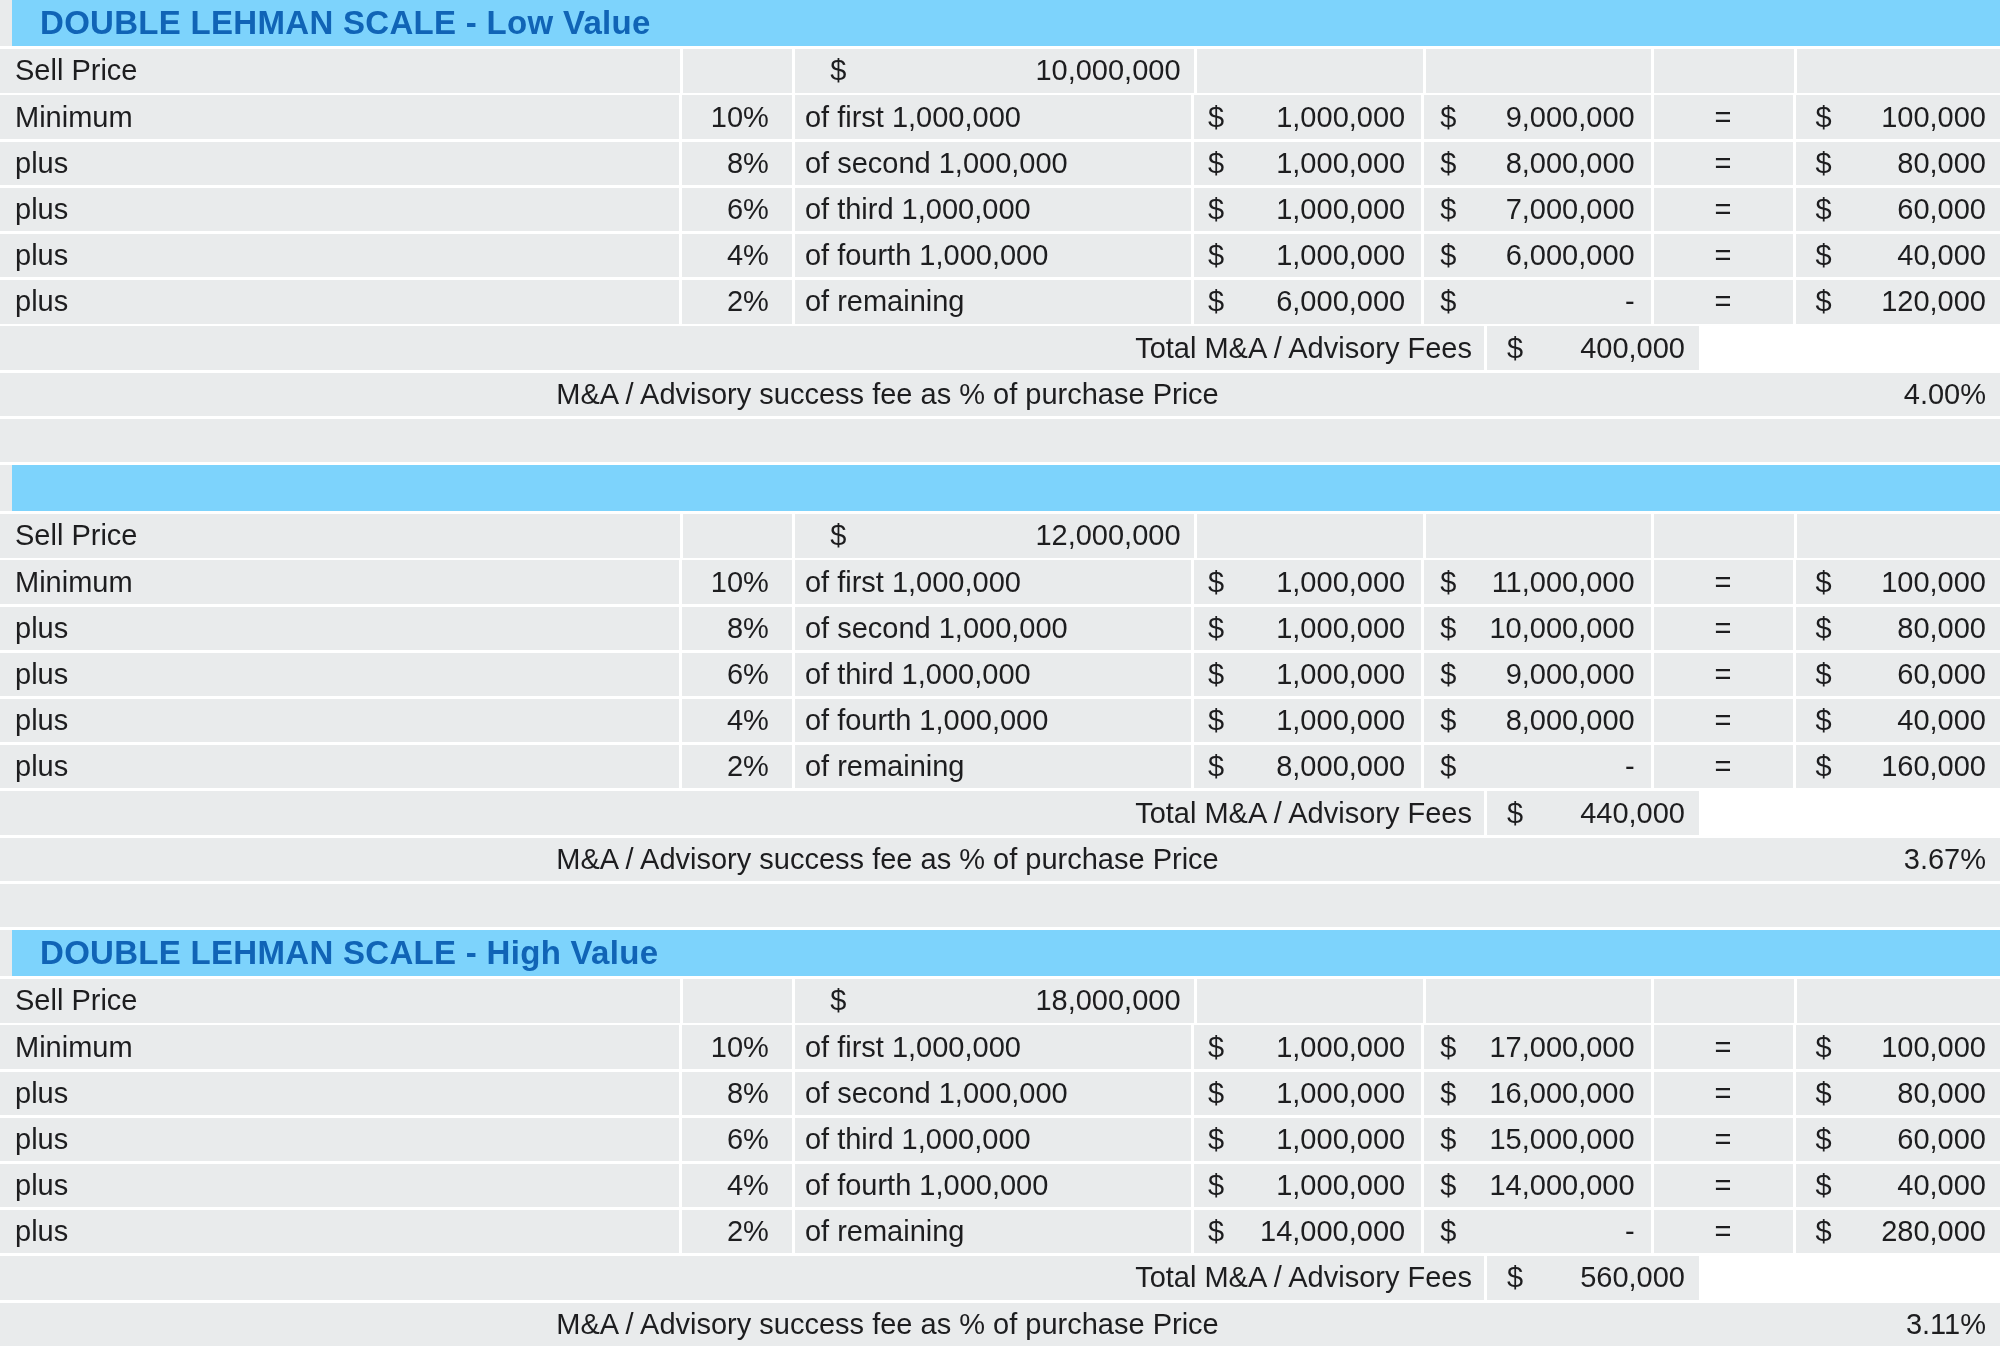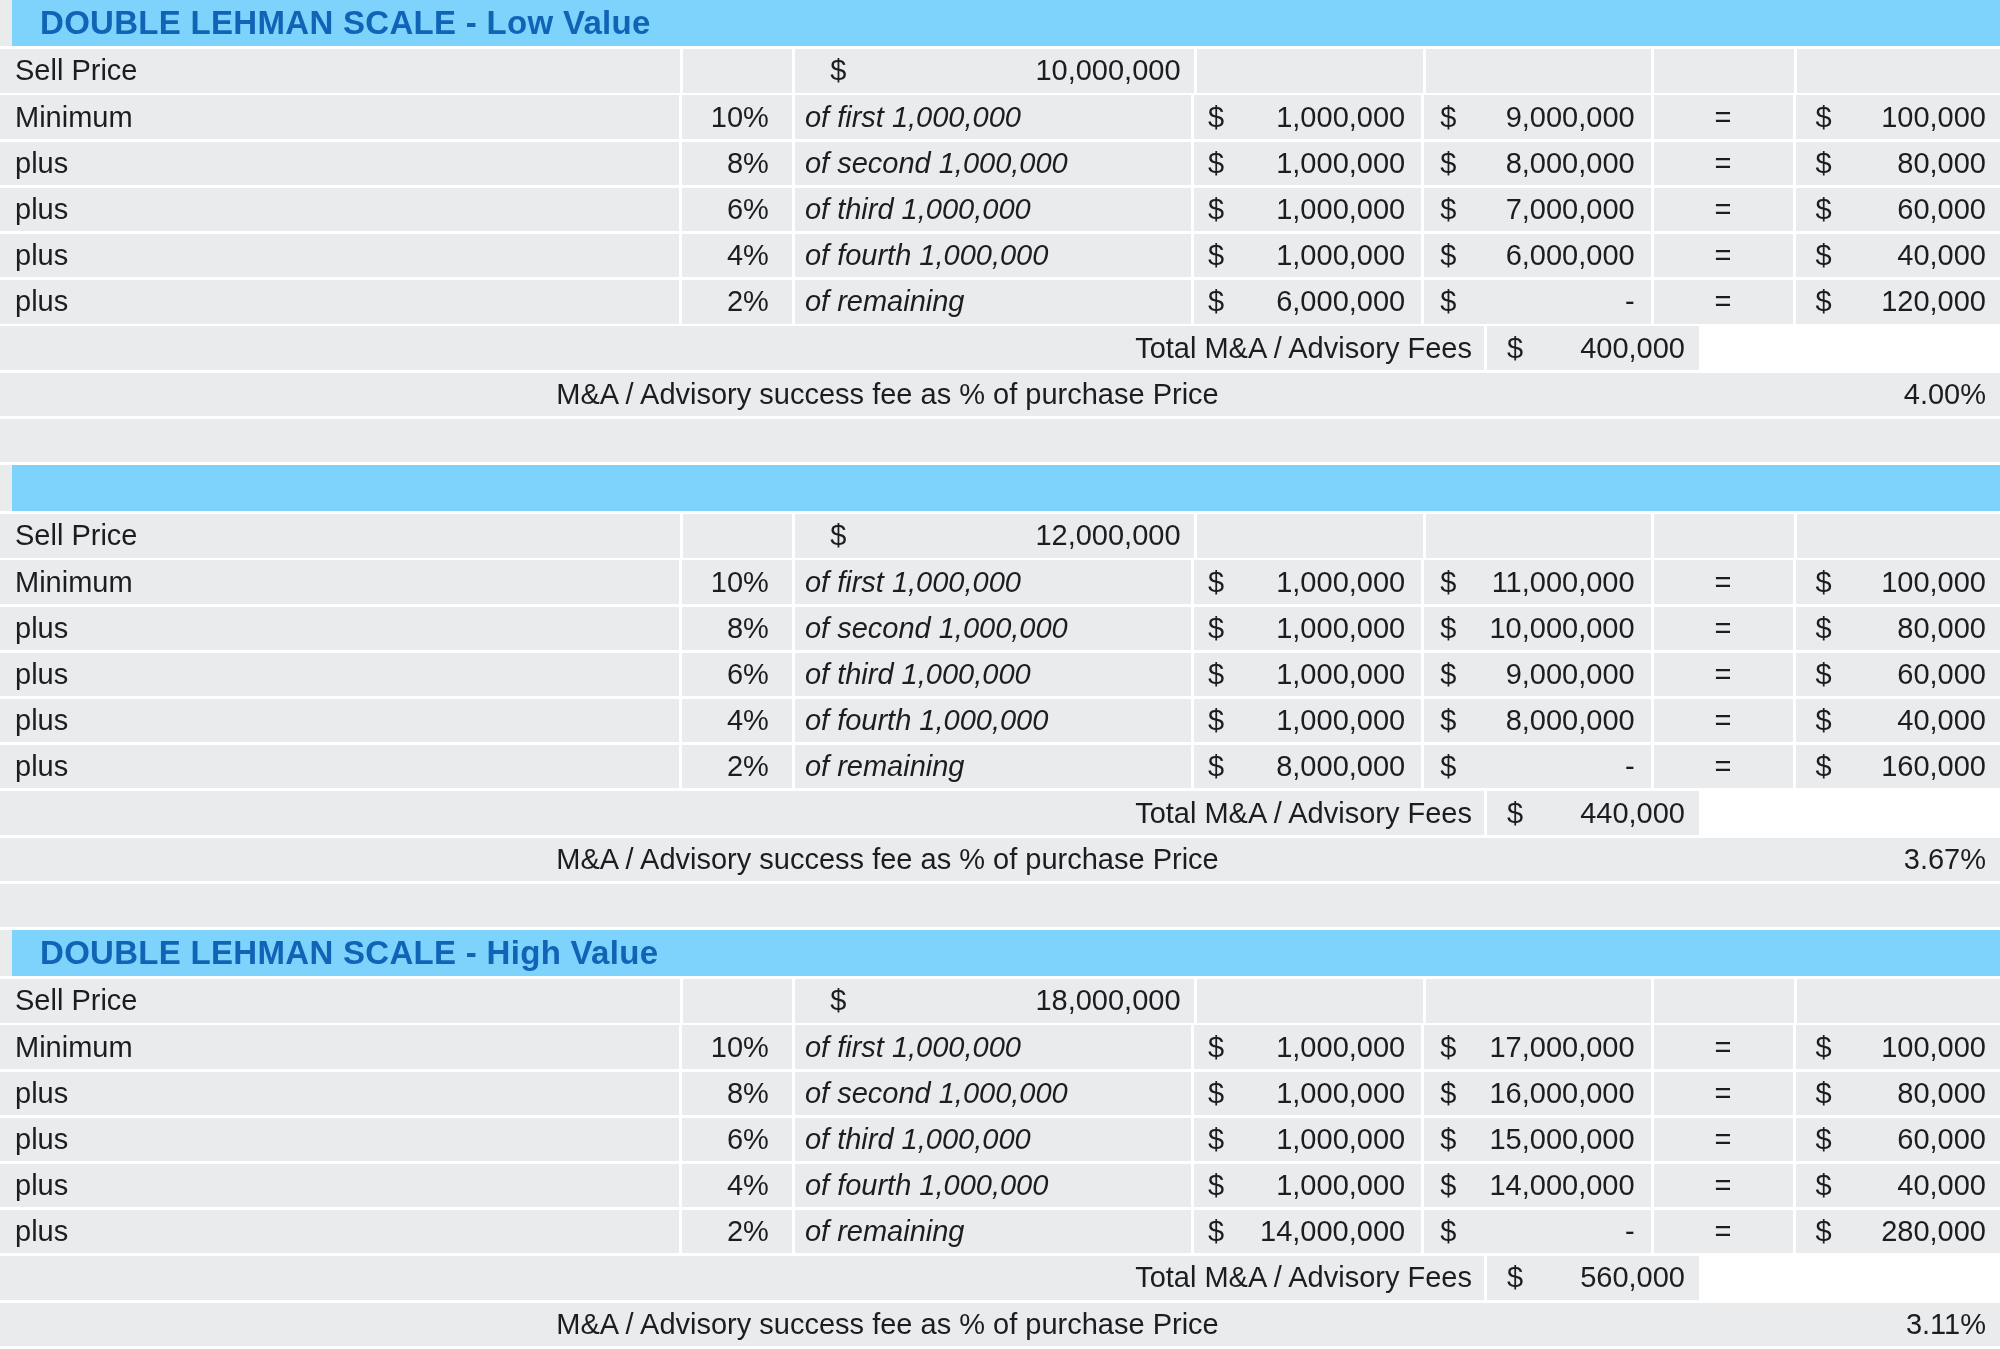--- a/index.html
+++ b/index.html
@@ -31,21 +31,21 @@
   .colB{width:117px;}
   .colC{width:416px;}
   .colD{width:239px;}
   .colE{width:238px;}
   .colF{width:148px;}
   .colG{width:215px;}
   .colAF{width:1484px;}
   .colFull{width:2000px;}
   .pad-label{padding-left:15px;}
   .pct{justify-content:flex-end;padding-right:23px;}
-  .desc{padding-left:10px;font-style:italic;}
+  .desc{padding-left:10px;}
   .money{justify-content:space-between;padding:0 16px 0 14px;}
   .colE.money{padding-left:16px;}
   .colG.money{padding-left:20px;padding-right:14px;}
   .sellmoney{justify-content:space-between;padding-left:35px;padding-right:13px;}
   .eq{justify-content:center;}
   .total-label{justify-content:flex-end;padding-right:12px;}
   .pctrow{padding:0;}
   .pct-label{flex:0 0 1775px;text-align:center;}
   .pct-value{flex:1;text-align:right;padding-right:14px;}
   .spacer-row .cell{background:#e9ebec;}

